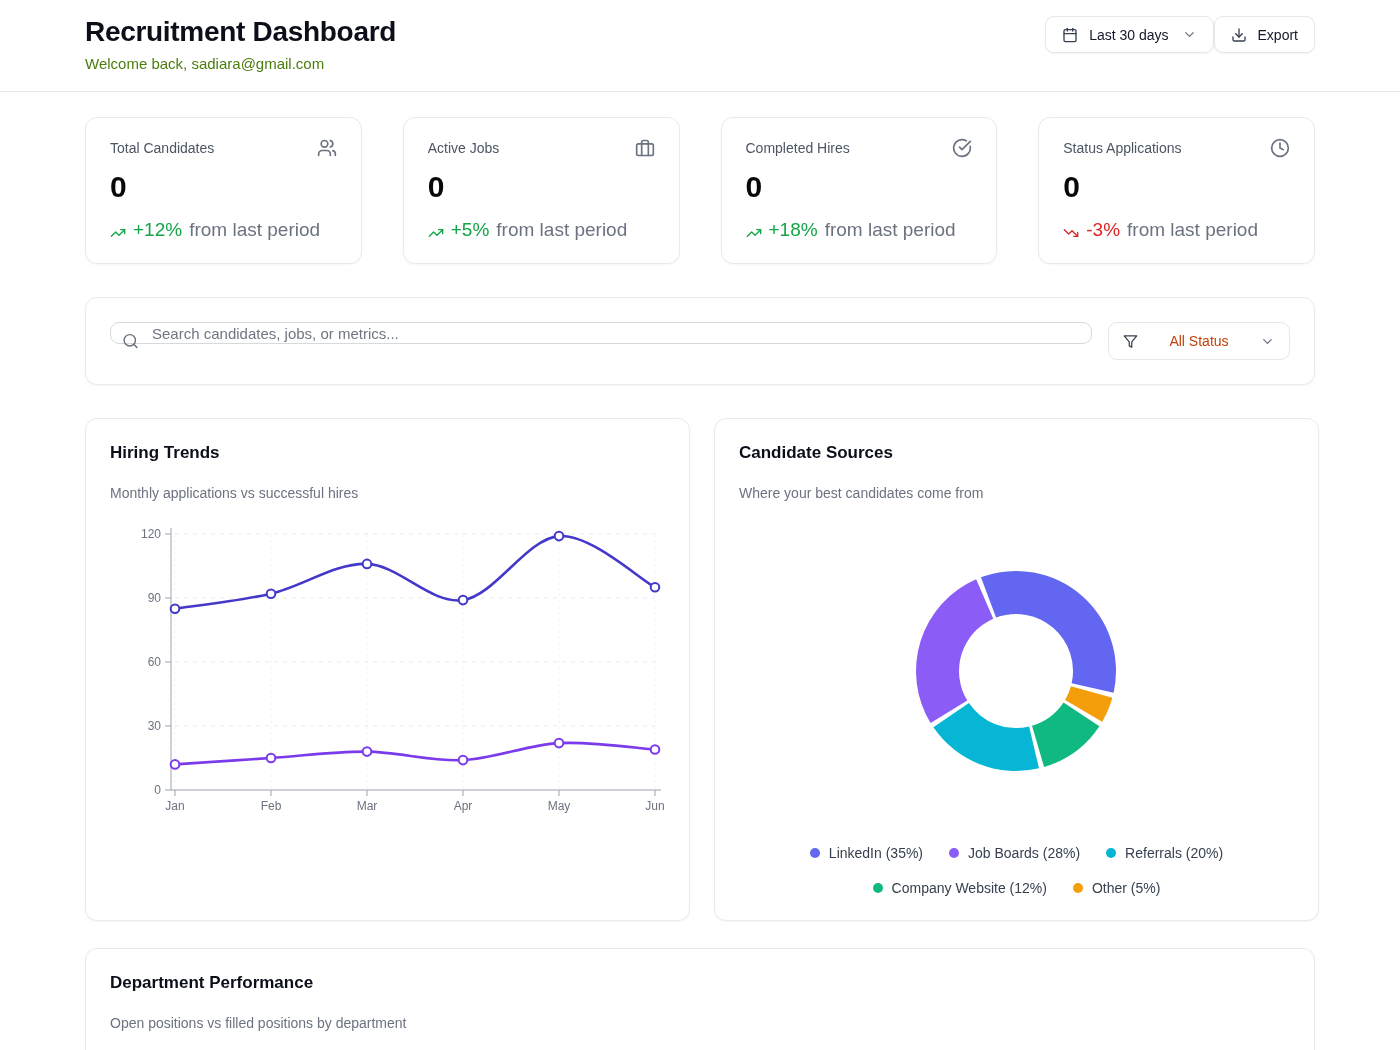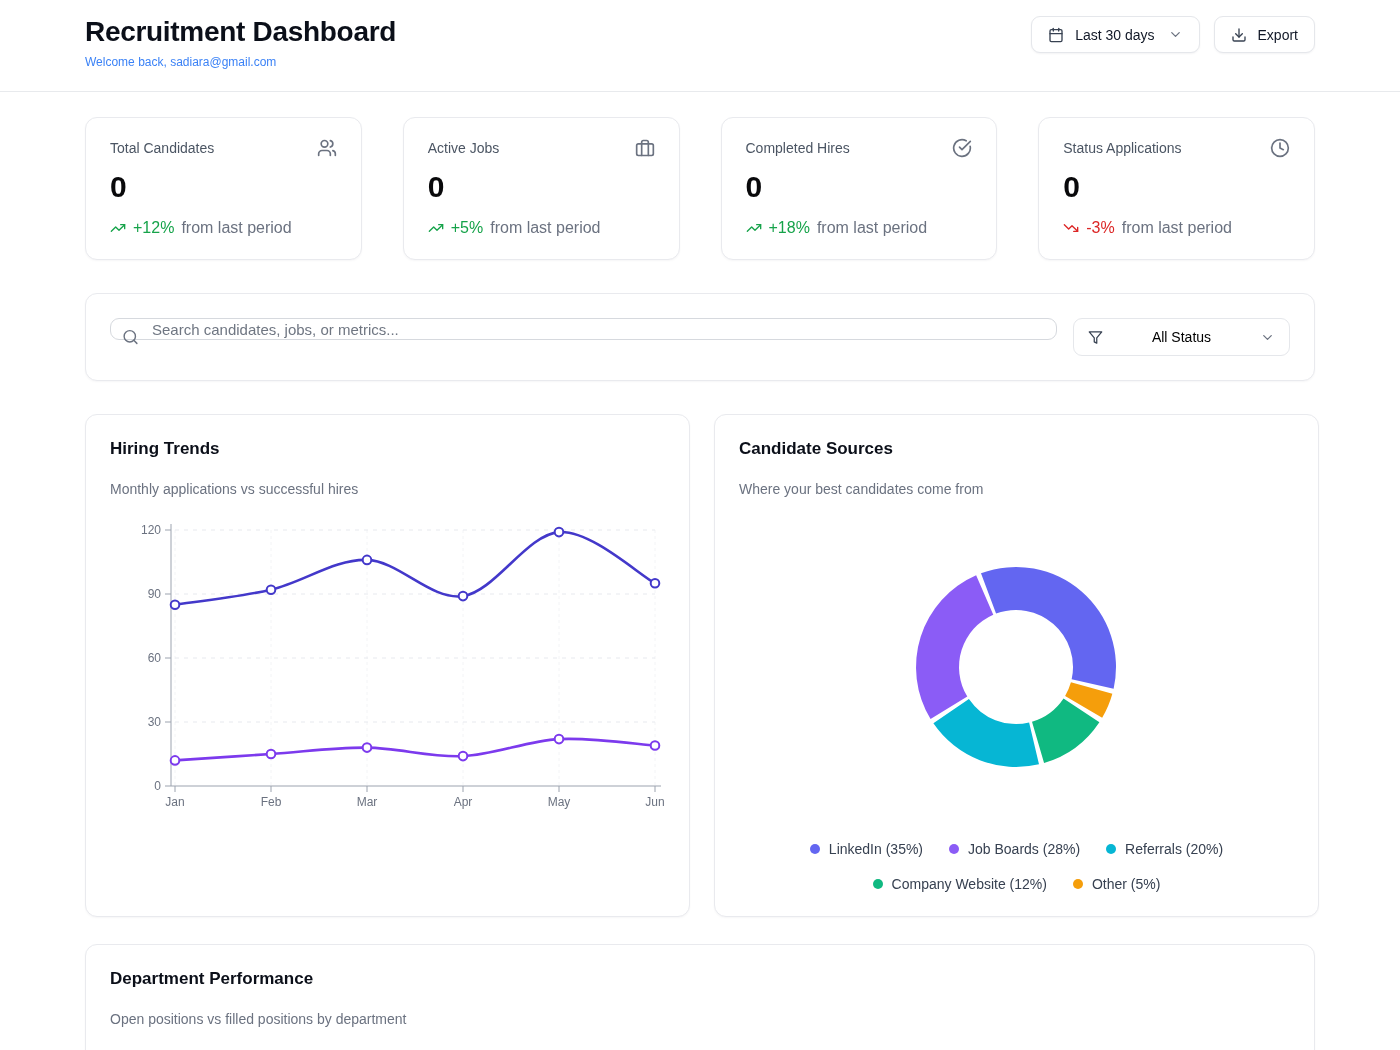--- a/index.html
+++ b/index.html
@@ -8,56 +8,56 @@
     width:1400px; height:1050px; overflow:hidden;
     background:#ffffff; color:#111827;
     font-family:"Liberation Sans", sans-serif;
   }
   svg { display:block; }
 
   
   .header { display:flex; justify-content:space-between; align-items:flex-start;
     padding:16px 85px 18px; border-bottom:1px solid #e8eaed; height:92px; }
   .h-title { font-size:28px; font-weight:700; letter-spacing:-.3px; color:#0b0f19; margin:0 0 7px; }
-  .h-sub { font-size:12px; color:#3b82f6; }
-  .controls { display:flex; gap:14px; }
+  .h-sub { font-size:15px; color:#4d7c0f; }
+  .controls { display:flex; }
   .btn { display:inline-flex; align-items:center; gap:11px; height:37px; padding:0 16px;
     border:1px solid #e5e7eb; border-radius:9px; background:#fff; font-size:14px; color:#111827;
     box-shadow:0 1px 2px rgba(16,24,40,.05); cursor:pointer; font-family:inherit; }
   .btn .ic { color:#374151; display:flex; }
   .btn .chev { color:#6b7280; display:flex; margin-left:2px; }
 
   
   .main { padding:25px 85px 0; }
 
   
   .stats { display:grid; grid-template-columns:repeat(4,1fr); gap:41px; margin-bottom:33px; }
   .stat-card { background:#fff; border:1px solid #e9eaee; border-radius:12px; padding:20px 24px 22px;
     box-shadow:0 1px 2px rgba(16,24,40,.04); }
   .stat-head { display:flex; justify-content:space-between; align-items:center; }
   .stat-label { font-size:14px; color:#4b5563; }
   .stat-icon { color:#6b7280; display:flex; }
   .stat-value { font-size:30px; font-weight:800; color:#09090b; margin-top:12px; }
-  .stat-delta { display:flex; align-items:center; gap:7px; margin-top:15px; font-size:16px; }
+  .stat-delta { display:flex; align-items:flex-end; gap:7px; margin-top:15px; font-size:19px; }
   .delta-ic { display:flex; }
   .trend-up .delta-ic, .trend-up .delta-val { color:#16a34a; }
   .trend-down .delta-ic, .trend-down .delta-val { color:#dc2626; }
   .delta-val { font-weight:500; }
   .delta-suffix { color:#6b7280; }
 
   
   .search-card { background:#fff; border:1px solid #e9eaee; border-radius:12px; padding:24px;
     display:flex; gap:16px; margin-bottom:33px; box-shadow:0 1px 2px rgba(16,24,40,.04); }
   .search-wrap { position:relative; flex:1; }
   .search-icon { position:absolute; left:12px; top:50%; transform:translateY(-50%); color:#6b7280; display:flex; }
   .search-input { width:100%; height:22px; border:1px solid #d6d9de; border-radius:9px;
     padding:0 12px 0 41px; font-size:15px; color:#111827; outline:none; font-family:inherit; background:#fff; }
   .search-input::placeholder { color:#6f7682; }
-  .filter-btn { width:217px; height:38px; border:1px solid #e5e7eb; border-radius:9px; background:#fff;
-    display:flex; align-items:center; padding:0 14px; font-size:14px; color:#000000; cursor:pointer;
+  .filter-btn { width:182px; height:38px; border:1px solid #e5e7eb; border-radius:9px; background:#fff;
+    display:flex; align-items:center; padding:0 14px; font-size:14px; color:#c2410c; cursor:pointer;
     font-family:inherit; }
   .filter-ic { color:#374151; display:flex; }
   .filter-label { flex:1; text-align:center; }
   .filter-chev { color:#6b7280; display:flex; }
 
   
   .charts-row { display:grid; grid-template-columns:1fr 1fr; gap:24px; margin-bottom:27px; }
   .chart-card { background:#fff; border:1px solid #e9eaee; border-radius:12px; padding:24px;
     box-shadow:0 1px 2px rgba(16,24,40,.04); }
   .chart-title { font-size:17px; font-weight:700; color:#0b0f19; }

